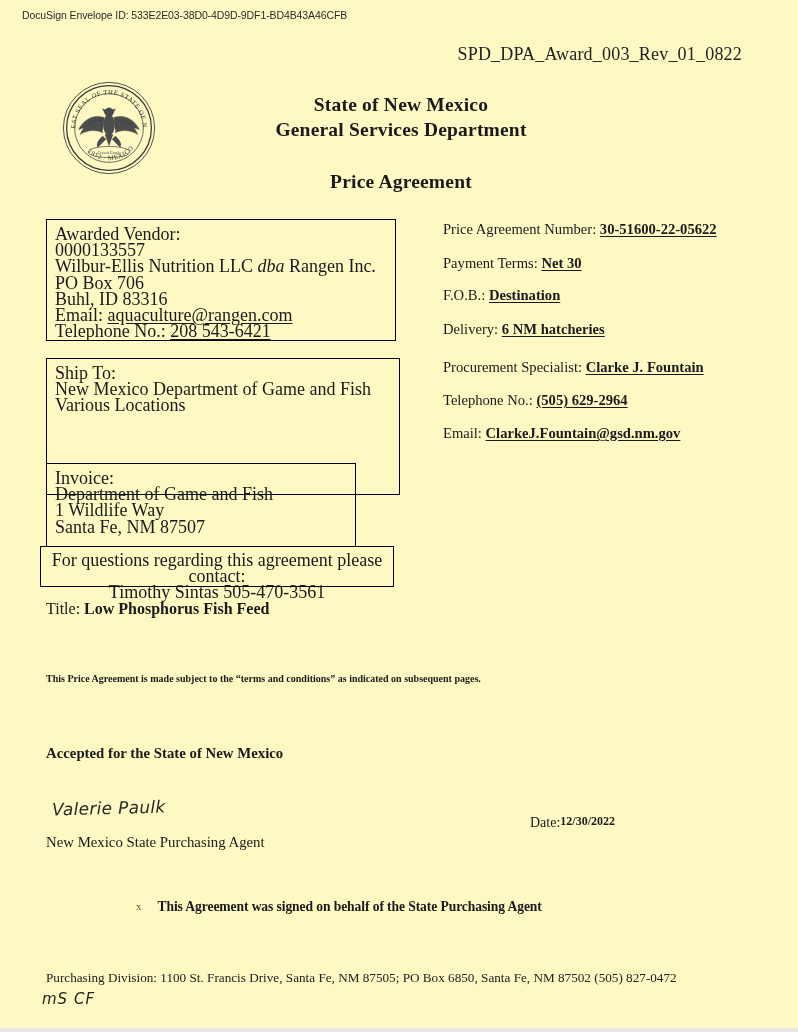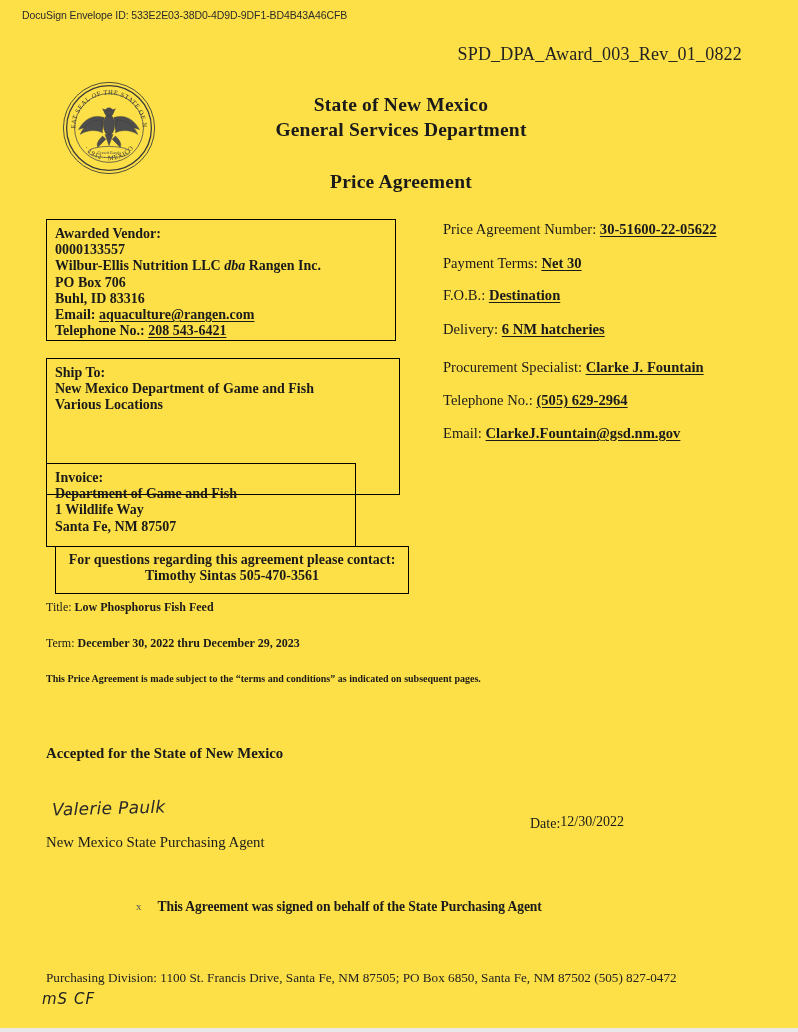--- a/index.html
+++ b/index.html
@@ -4,21 +4,21 @@
 <style>
   html, body {
     margin: 0;
     padding: 0;
     background: #ffffff;
   }
   .page {
     position: relative;
     width: 798px;
     height: 1032px;
-    background: #fde047;
+    background: #fef9c3;
     overflow: hidden;
     font-family: "Liberation Serif", serif;
     color: #1a1a1a;
   }
   .docusign-id {
     position: absolute;
     left: 22px;
     top: 9px;
     font-family: "Liberation Sans", sans-serif;
     font-size: 10.5px;
@@ -62,30 +62,30 @@
     font-weight: bold;
     margin-top: 29px;
     letter-spacing: 0.2px;
   }
 
   
   .box {
     position: absolute;
     border: 1.3px solid #000;
     box-sizing: border-box;
-    font-size: 14px;
-    font-weight: bold;
+    font-size: 18px;
+    font-weight: normal;
     line-height: 16.2px;
     padding: 6px 0 6px 8px;
   }
   .box-vendor { left: 46px; top: 219px; width: 350px; height: 122px; }
   .box-shipto { left: 46px; top: 358px; width: 354px; height: 137px; }
   .box-invoice { left: 46px; top: 463px; width: 310px; height: 84px; }
   .box-contact {
-    left: 55px; top: 546px; width: 354px; height: 48px;
+    left: 40px; top: 546px; width: 354px; height: 41px;
     padding: 5px 4px 4px 4px;
     text-align: center;
   }
   .box .ital { font-style: italic; }
   .u { text-decoration: underline; text-underline-offset: 1.5px; }
 
   
   .field {
     position: absolute;
     left: 443px;
@@ -100,21 +100,21 @@
   .f-fob   { top: 287px; }
   .f-del   { top: 321px; }
   .f-ps    { top: 359px; }
   .f-tel   { top: 392px; }
   .f-email { top: 425px; }
 
   
   .bodyline {
     position: absolute;
     left: 46px;
-    font-size: 12px;
+    font-size: 16px;
     white-space: nowrap;
   }
   .bodyline .lbl { font-weight: normal; }
   .bodyline .val { font-weight: bold; }
   .l-title { top: 600px; }
   .l-term  { top: 636px; }
   .l-subject {
     position: absolute;
     left: 46px; top: 673px;
     font-size: 10px;
@@ -141,22 +141,23 @@
     left: 46px; top: 834px;
     font-size: 14.8px;
   }
   .date-wrap {
     position: absolute;
     left: 530px; top: 814px;
     font-size: 14px;
     white-space: nowrap;
   }
   .date-wrap .dval {
-    font-size: 14px;
+    font-size: 12px;
     vertical-align: 2px;
+    font-weight: bold;
   }
   .signed-note {
     position: absolute;
     left: 136px; top: 899px;
     font-size: 13.6px;
     white-space: nowrap;
   }
   .signed-note .xmark {
     font-size: 11px;
     color: #555;
@@ -288,24 +289,20 @@
   </div>
   <div class="field f-email">
     <span class="lbl">Email:</span>
     <span class="val">ClarkeJ.Fountain@gsd.nm.gov</span>
   </div>
 
   <div class="bodyline l-title">
     <span class="lbl">Title:</span>
     <span class="val">Low Phosphorus Fish Feed</span>
   </div>
-  <div class="bodyline l-term">
-    <span class="lbl">Term:</span>
-    <span class="val">December 30, 2022 thru December 29, 2023</span>
-  </div>
   <div class="l-subject">This Price Agreement is made subject to the “terms and conditions” as indicated on subsequent pages.</div>
 
   <div class="l-accepted">Accepted for the State of New Mexico</div>
 
   <div class="signature">Valerie Paulk</div>
   <div class="agent-label">New Mexico State Purchasing Agent</div>
 
   <div class="date-wrap">
     <span>Date:</span><span class="dval">12/30/2022</span>
   </div>

